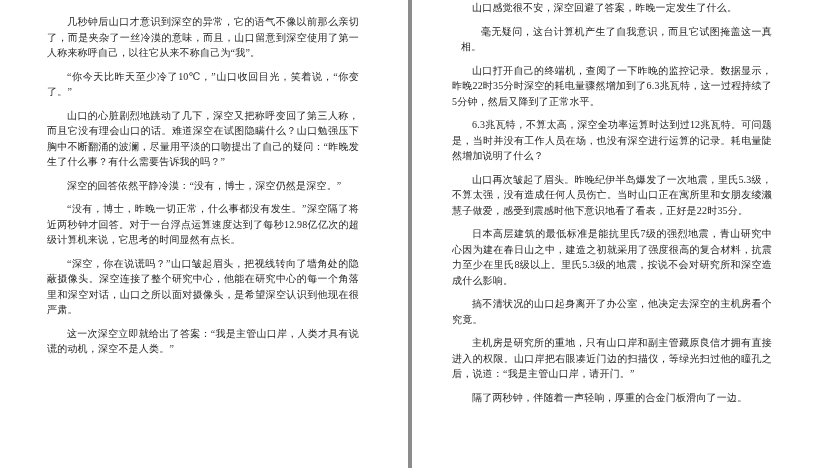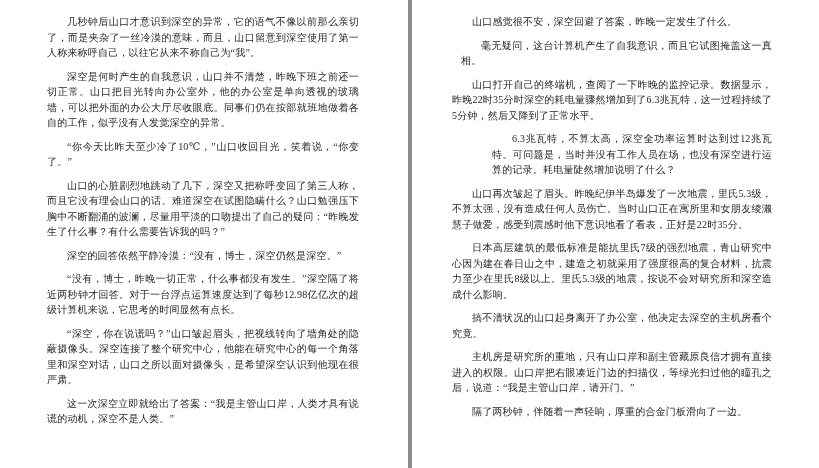--- a/index.html
+++ b/index.html
@@ -20,21 +20,21 @@
     box-sizing: border-box;
     flex: none;
     height: 468px;
   }
   .page-left {
     width: 408px;
     padding: 14px 49px 0 47px;
   }
   .page-right {
     width: 407px;
-    padding: 14px 47px 0 40px;
+    padding: 0 47px 0 40px;
   }
   .divider {
     flex: none;
     width: 4px;
     height: 468px;
     background: #8c8c8c;
   }
   .page p {
     margin: 0 0 8px 0;
     font-family: "Liberation Serif", "DejaVu Serif", serif;
@@ -47,36 +47,35 @@
     word-break: break-all;
   }
 </style>
 </head>
 <body style="background: rgb(255, 255, 255);">
 
 <div class="reader">
 
   <div class="page page-left">
     <p style="color: rgb(30, 30, 30);">几秒钟后山口才意识到深空的异常，它的语气不像以前那么亲切了，而是夹杂了一丝冷漠的意味，而且，山口留意到深空使用了第一人称来称呼自己，以往它从来不称自己为“我”。</p>
-    <p style="color: rgb(30, 30, 30);">深空是何时产生的自我意识，山口并不清楚，昨晚下班之前还一切正常。山口把目光转向办公室外，他的办公室是单向透视的玻璃墙，可以把外面的办公大厅尽收眼底。同事们仍在按部就班地做着各自的工作，似乎没有人发觉深空的异常。</p>
     <p style="color: rgb(30, 30, 30);">“你今天比昨天至少冷了10℃，”山口收回目光，笑着说，“你变了。”</p>
     <p style="color: rgb(30, 30, 30);">山口的心脏剧烈地跳动了几下，深空又把称呼变回了第三人称，而且它没有理会山口的话。难道深空在试图隐瞒什么？山口勉强压下胸中不断翻涌的波澜，尽量用平淡的口吻提出了自己的疑问：“昨晚发生了什么事？有什么需要告诉我的吗？”</p>
     <p style="color: rgb(30, 30, 30);">深空的回答依然平静冷漠：“没有，博士，深空仍然是深空。”</p>
     <p style="color: rgb(30, 30, 30);">“没有，博士，昨晚一切正常，什么事都没有发生。”深空隔了将近两秒钟才回答。对于一台浮点运算速度达到了每秒12.98亿亿次的超级计算机来说，它思考的时间显然有点长。</p>
     <p style="color: rgb(30, 30, 30);">“深空，你在说谎吗？”山口皱起眉头，把视线转向了墙角处的隐蔽摄像头。深空连接了整个研究中心，他能在研究中心的每一个角落里和深空对话，山口之所以面对摄像头，是希望深空认识到他现在很严肃。</p>
     <p style="color: rgb(30, 30, 30);">这一次深空立即就给出了答案：“我是主管山口岸，人类才具有说谎的动机，深空不是人类。”</p>
   </div>
 
   <div class="divider" style="background: rgb(140, 140, 140);"></div>
 
   <div class="page page-right">
     <p style="color: rgb(30, 30, 30);">山口感觉很不安，深空回避了答案，昨晚一定发生了什么。</p>
     <p style="color: rgb(30, 30, 30); margin-left: 9px;">毫无疑问，这台计算机产生了自我意识，而且它试图掩盖这一真相。</p>
     <p style="color: rgb(30, 30, 30);">山口打开自己的终端机，查阅了一下昨晚的监控记录。数据显示，昨晚22时35分时深空的耗电量骤然增加到了6.3兆瓦特，这一过程持续了5分钟，然后又降到了正常水平。</p>
-    <p style="color: rgb(30, 30, 30); margin-left: 40px;">6.3兆瓦特，不算太高，深空全功率运算时达到过12兆瓦特。可问题是，当时并没有工作人员在场，也没有深空进行运算的记录。耗电量陡然增加说明了什么？</p>
+    <p style="color: rgb(30, 30, 30);">6.3兆瓦特，不算太高，深空全功率运算时达到过12兆瓦特。可问题是，当时并没有工作人员在场，也没有深空进行运算的记录。耗电量陡然增加说明了什么？</p>
     <p style="color: rgb(30, 30, 30);">山口再次皱起了眉头。昨晚纪伊半岛爆发了一次地震，里氏5.3级，不算太强，没有造成任何人员伤亡。当时山口正在寓所里和女朋友绫濑慧子做爱，感受到震感时他下意识地看了看表，正好是22时35分。</p>
     <p style="color: rgb(30, 30, 30);">日本高层建筑的最低标准是能抗里氏7级的强烈地震，青山研究中心因为建在春日山之中，建造之初就采用了强度很高的复合材料，抗震力至少在里氏8级以上。里氏5.3级的地震，按说不会对研究所和深空造成什么影响。</p>
     <p style="color: rgb(30, 30, 30);">搞不清状况的山口起身离开了办公室，他决定去深空的主机房看个究竟。</p>
     <p style="color: rgb(30, 30, 30);">主机房是研究所的重地，只有山口岸和副主管藏原良信才拥有直接进入的权限。山口岸把右眼凑近门边的扫描仪，等绿光扫过他的瞳孔之后，说道：“我是主管山口岸，请开门。”</p>
     <p style="color: rgb(30, 30, 30);">隔了两秒钟，伴随着一声轻响，厚重的合金门板滑向了一边。</p>
   </div>
 
 </div>
 
 </body></html>

